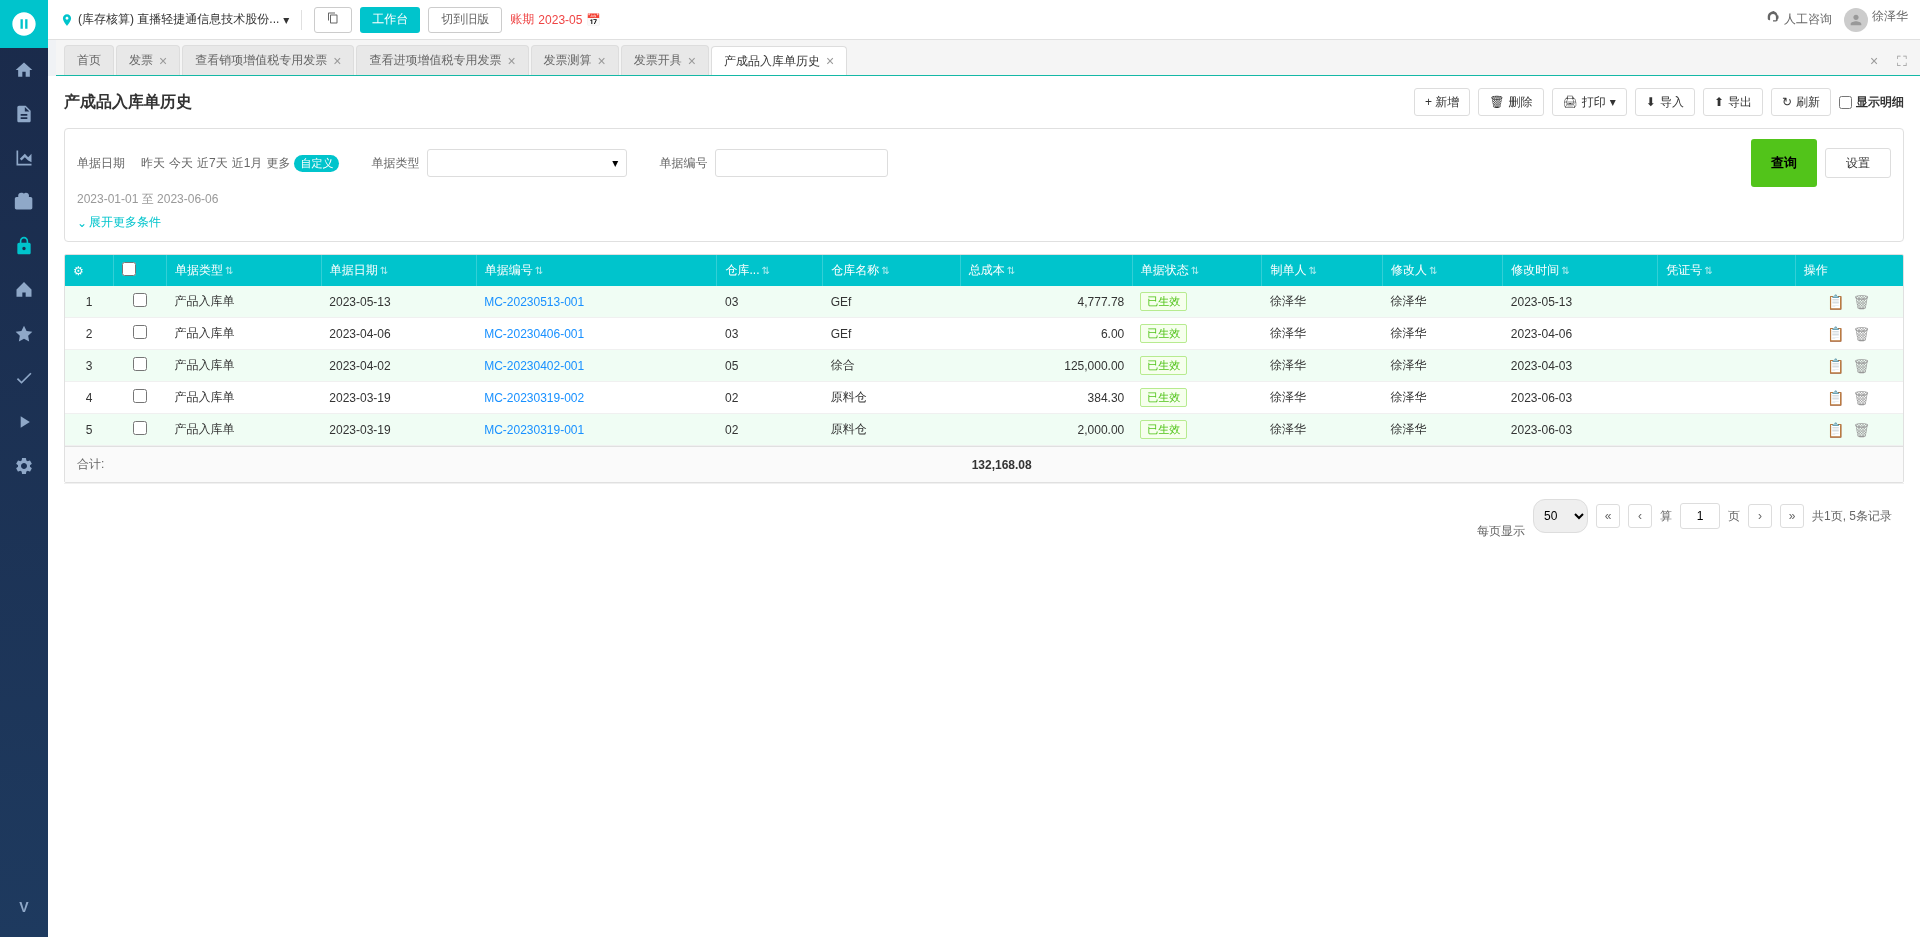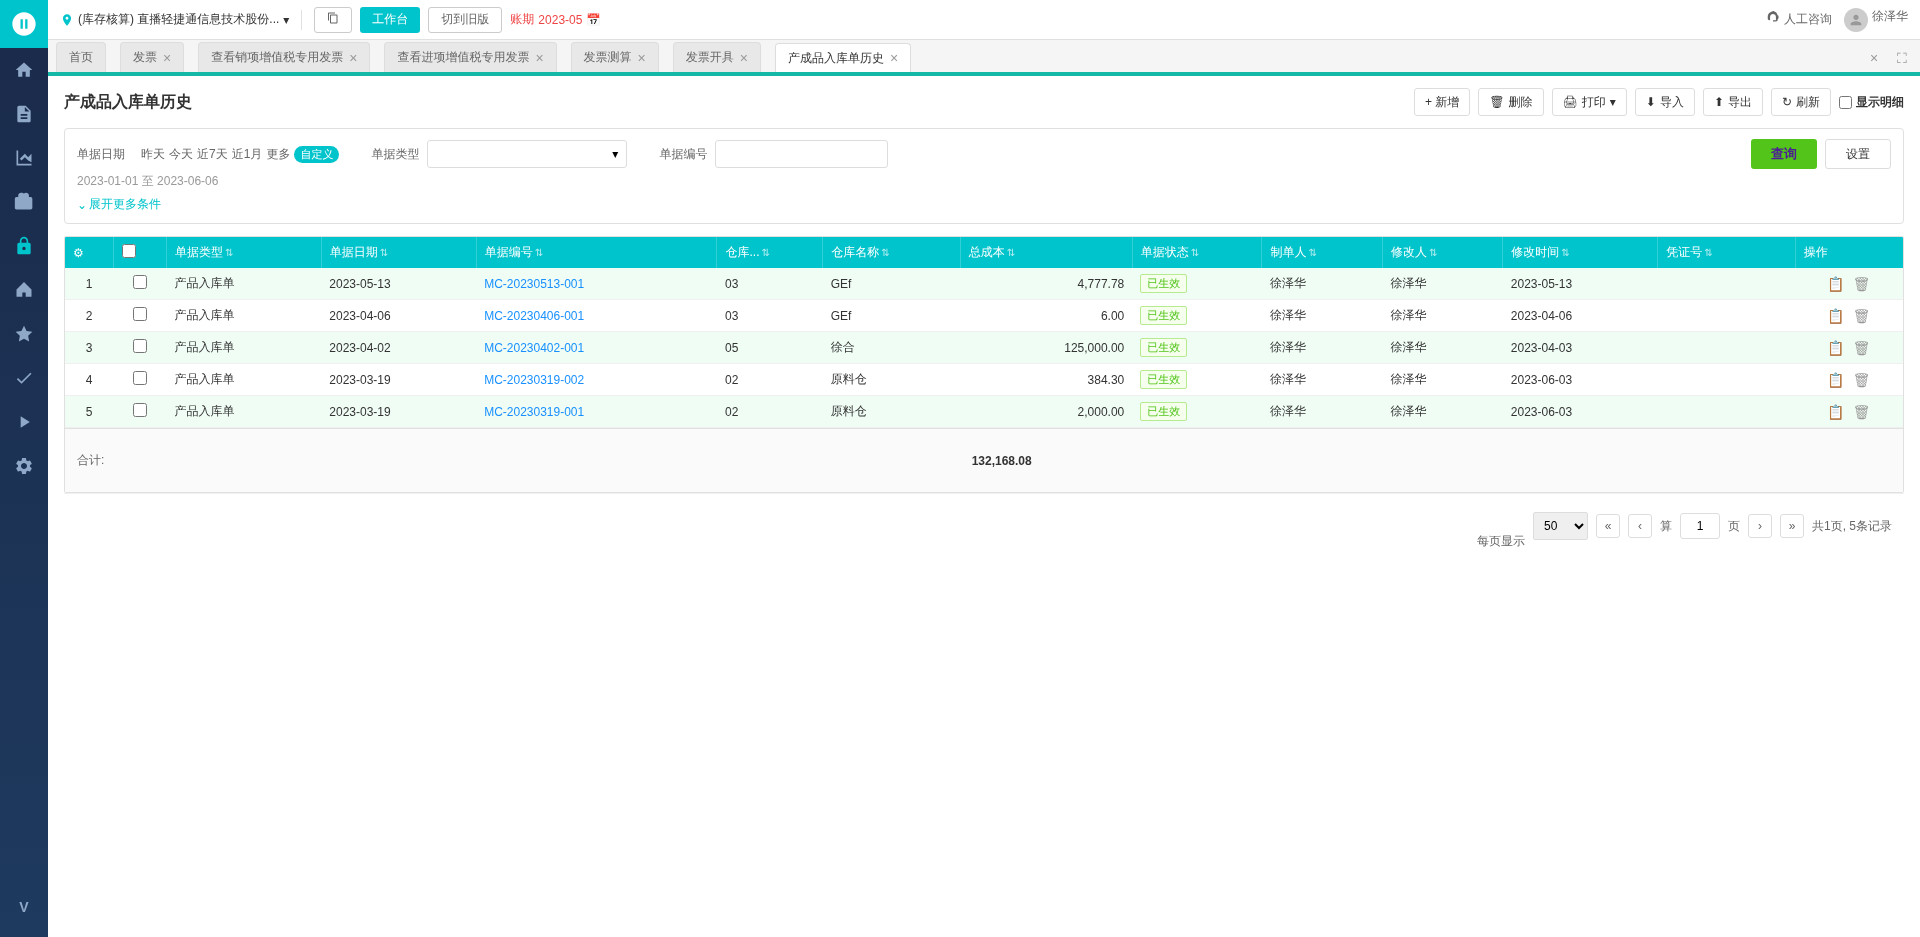--- a/index.html
+++ b/index.html
@@ -21,21 +21,21 @@
     .topbar-divider { width: 1px; height: 20px; background: #e0e0e0; margin: 0 4px; }
     .topbar-btn { height: 26px; padding: 0 12px; border-radius: 3px; border: none; cursor: pointer; font-size: 12px; }
     .btn-workbench { background: #00c4cc; color: white; }
     .btn-switch { background: white; border: 1px solid #ccc; color: #666; }
     .topbar-period { font-size: 12px; color: #ef4444; display: flex; align-items: center; gap: 4px; }
     .topbar-right { margin-left: auto; display: flex; align-items: center; gap: 12px; color: #666; font-size: 12px; }
     .topbar-user { display: flex; gap: 4px; }
     .user-avatar { width: 24px; height: 24px; border-radius: 50%; background: #ccc; display: flex; align-items: center; justify-content: center; font-size: 10px; color: #fff; overflow: hidden; }
 
     
-    .tabbar { height: 36px; background: #f5f5f5; border-bottom: 4px solid #14b8a6; display: flex; align-items: flex-end; padding: 0 8px; gap: 14px; flex-shrink: 0; overflow-x: auto; }
+    .tabbar { height: 36px; background: #f5f5f5; border-bottom: 1px solid #14b8a6; display: flex; align-items: flex-end; padding: 0 8px; gap: 2px; flex-shrink: 0; overflow-x: auto; margin-left: 8px; }
     .tab { height: 30px; padding: 0 12px; display: flex; align-items: center; gap: 6px; border-radius: 4px 4px 0 0; border: 1px solid #ddd; border-bottom: none; cursor: pointer; background: #e8e8e8; color: #666; white-space: nowrap; font-size: 12px; }
     .tab.active { background: #fff; color: #333; border-bottom: 1px solid #fff; margin-bottom: -1px; }
     .tab-close { color: #999; font-size: 14px; line-height: 1; }
     .tabbar-actions { margin-left: auto; display: flex; align-items: center; gap: 8px; padding-bottom: 4px; }
 
     
     .content { flex: 1; background: #fff; overflow: auto; padding: 0; }
 
     
     .page { padding: 12px 16px; }
@@ -46,21 +46,21 @@
 
     
     .filter-area { background: #fff; border: 1px solid #e0e0e0; border-radius: 4px; padding: 10px 12px; margin-bottom: 12px; }
     .filter-row { display: flex; align-items: center; gap: 16px; flex-wrap: wrap; }
     .filter-label { color: #666; white-space: nowrap; }
     .filter-dates { display: flex; align-items: center; gap: 4px; }
     .date-shortcut { color: #666; cursor: pointer; }
     .date-custom-tag { background: #00c4cc; color: white; padding: 1px 6px; border-radius: 10px; font-size: 11px; cursor: pointer; }
     .filter-input { height: 28px; border: 1px solid #ddd; border-radius: 3px; padding: 0 8px; color: #333; font-size: 12px; }
     .filter-expand { color: #00c4cc; cursor: pointer; display: flex; align-items: center; gap: 2px; }
-    .query-btn { height: 30px; padding: 0 20px; background: #52c41a; color: #4c1d95; border: none; border-radius: 3px; cursor: pointer; font-size: 13px; font-weight: bold; }
+    .query-btn { height: 48px; padding: 0 20px; background: #52c41a; color: #000000; border: none; border-radius: 3px; cursor: pointer; font-size: 13px; font-weight: bold; }
     .set-btn { height: 30px; padding: 0 20px; background: #fff; color: #333; border: 1px solid #ddd; border-radius: 3px; cursor: pointer; font-size: 12px; }
 
     
     .table-wrap { border: 1px solid #e0e0e0; border-radius: 2px; overflow: hidden; }
     .data-table { width: 100%; border-collapse: collapse; }
     .data-table thead tr { background: #00c4cc; }
     .data-table thead th { padding: 7px 8px; color: white; font-weight: normal; text-align: left; border-right: 1px solid rgba(255,255,255,0.2); white-space: nowrap; font-size: 12px; }
     .data-table thead th:last-child { border-right: none; }
     .data-table tbody tr { border-bottom: 1px solid #f0f0f0; }
     .data-table tbody tr.alt { background: #f0fdf4; }
@@ -81,28 +81,28 @@
     .col-ops { width: 60px; text-align: center; }
     .row-num { color: #999; text-align: center; }
     .link { color: #1890ff; cursor: pointer; text-decoration: none; }
     .status-badge { display: inline-block; padding: 1px 6px; border-radius: 2px; font-size: 11px; background: #f6ffed; border: 1px solid #b7eb8f; color: #52c41a; }
     .sortable { cursor: pointer; display: flex; align-items: center; gap: 2px; }
     .sort-icon { font-size: 10px; opacity: 0.7; }
     .op-icon { color: #999; cursor: pointer; font-size: 14px; margin: 0 2px; }
     .checkbox { width: 14px; height: 14px; cursor: pointer; }
 
     
-    .table-footer { background: #fafafa; border-top: 1px solid #e0e0e0; padding: 23px 12px; display: flex; align-items: center; }
+    .table-footer { background: #fafafa; border-top: 1px solid #e0e0e0; padding: 9px 12px; display: flex; align-items: center; }
     .footer-total-label { color: #666; margin-right: 8px; }
     .footer-total-value { color: #333; font-weight: bold; text-align: center; flex: 1; }
 
     
     .pagination { padding: 8px 12px; display: flex; align-items: center; justify-content: flex-end; gap: 8px; border-top: 1px solid #f0f0f0; }
     .page-size-label { color: #666; margin-top: 31px; }
-    .page-size-select { height: 28px; border: 1px solid #ddd; border-radius: 2px; padding: 0 6px; font-size: 12px; }
+    .page-size-select { height: 34px; border: 1px solid #ddd; border-radius: 12px; padding: 0 6px; font-size: 12px; }
     .page-nav { width: 24px; height: 24px; border: 1px solid #ddd; border-radius: 3px; background: #fff; cursor: pointer; display: flex; align-items: center; justify-content: center; color: #666; font-size: 12px; }
     .page-nav:disabled { color: #ccc; cursor: not-allowed; }
     .page-input { width: 40px; height: 26px; border: 1px solid #ddd; border-radius: 3px; text-align: center; font-size: 12px; }
     .page-total { color: #666; }
     .win-btn { width: 20px; height: 20px; display: flex; align-items: center; justify-content: center; cursor: pointer; color: #999; font-size: 14px; }
   </style>
 </head>
 <body>
 
 <div class="sidebar">

